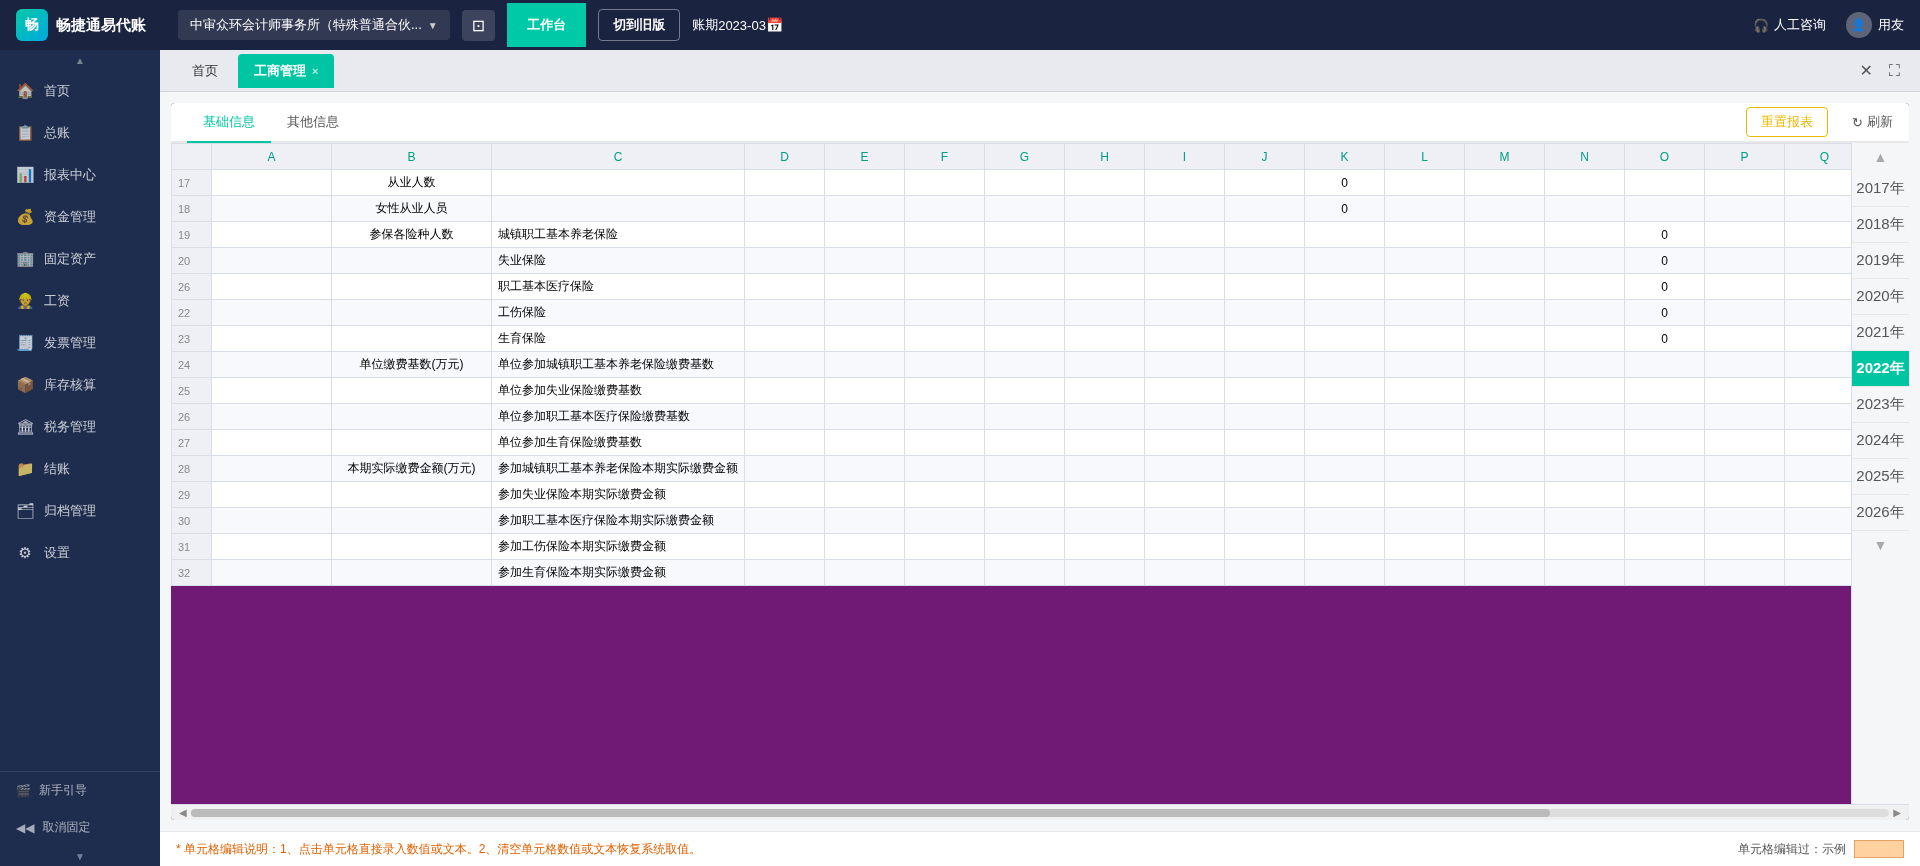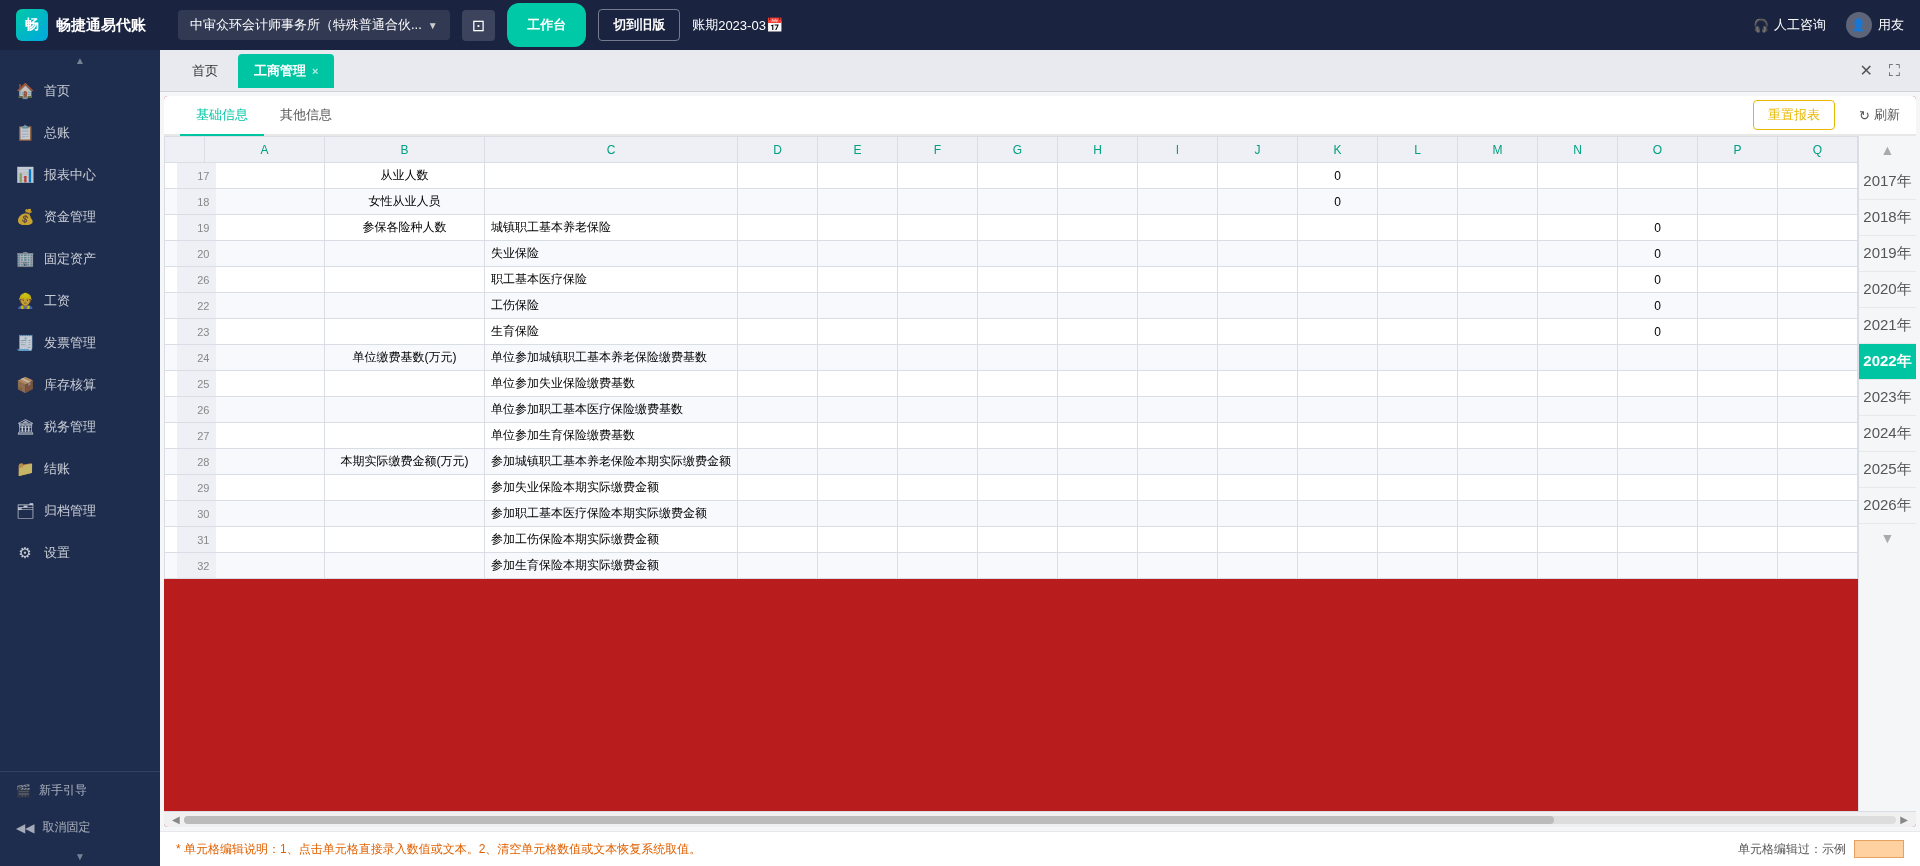--- a/index.html
+++ b/index.html
@@ -36,21 +36,21 @@
     }
     .company-selector .arrow { color: #ccc; font-size: 10px; }
     .copy-btn {
       background: rgba(255,255,255,0.15);
       border: none; border-radius: 4px;
       color: white; padding: 6px 10px; cursor: pointer;
       font-size: 16px;
     }
     .workbench-btn {
       background: #00c9a7;
-      border: none; border-radius: 12px;
+      border: none; border-radius: 0;
       color: white; padding: 13px 20px; cursor: pointer;
       font-size: 13px; font-weight: bold;
     }
     .version-btn {
       background: transparent;
       border: 1px solid rgba(255,255,255,0.4);
       border-radius: 4px;
       color: white; padding: 6px 14px; cursor: pointer;
       font-size: 13px;
       font-weight: bold;
@@ -156,22 +156,22 @@
       background: transparent; border: none;
       color: #555; font-size: 16px; cursor: pointer;
       padding: 4px;
     }
 
     
     .inner-content {
       flex: 1;
       display: flex; flex-direction: column;
       overflow: hidden;
-      background: #b91c1c;
-      margin: 4px;
+      background: #701a75;
+      margin: 11px;
       border-radius: 4px;
     }
 
     
     .sub-tab-bar {
       display: flex; align-items: center;
       padding: 0 16px;
       border-bottom: 2px solid #e8e8e8;
       background: white;
     }
@@ -244,24 +244,24 @@
       font-size: 12px;
       position: sticky; top: 0; z-index: 2;
     }
     .th-corner {
       background: #eef0f5;
       position: sticky; top: 0; left: 0; z-index: 3;
       width: 40px;
     }
     .row-num {
       background: #eef0f5;
-      text-align: right;
+      text-align: left;
       color: #888;
       font-size: 11px;
-      position: sticky; left: 12px; z-index: 1;
+      position: sticky; left: 0; z-index: 1;
       min-width: 40px;
     }
     .col-a { min-width: 120px; text-align: center; }
     .col-b { min-width: 160px; text-align: center; }
     .col-c { min-width: 230px; }
     .col-data { min-width: 80px; text-align: center; }
     .cell-value { text-align: center; }
     .row-light { background: white; }
     .row-dark { background: #f8f9fc; }
     .merged-cell { text-align: center; }

